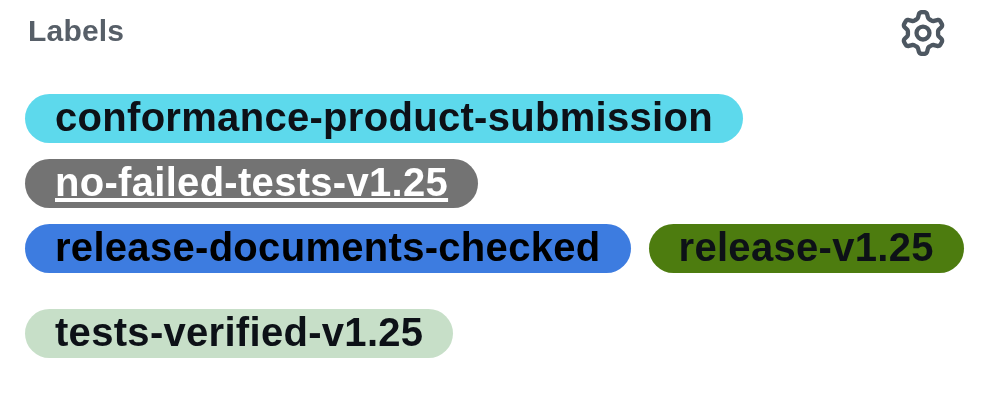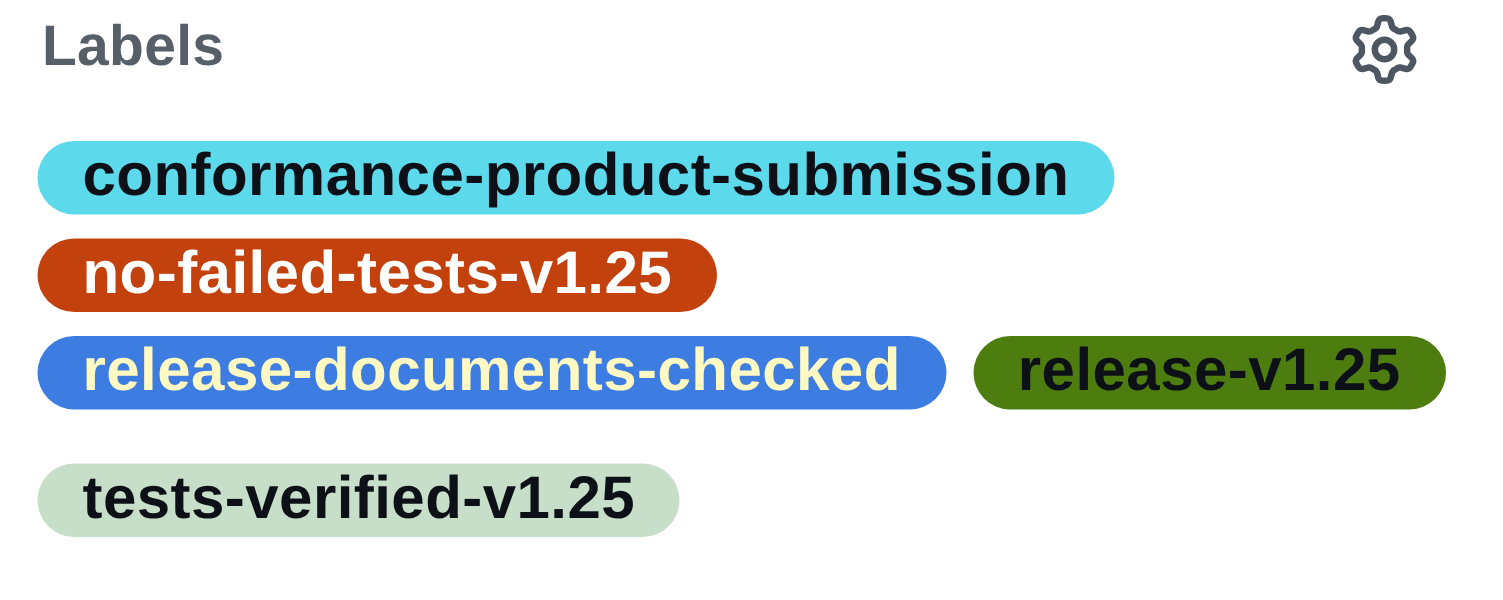--- a/index.html
+++ b/index.html
@@ -15,21 +15,21 @@
     padding: 14px 0 0 25px;
   }
   .panel-header {
     display: flex;
     align-items: flex-start;
     justify-content: space-between;
     padding-left: 3px;
     padding-right: 56px;
   }
   .panel-title {
-    font-size: 38px;
+    font-size: 30px;
     line-height: 34px;
     font-weight: 700;
     color: #575f68;
     letter-spacing: 0.2px;
   }
   .gear-btn {
     background: none;
     border: none;
     cursor: pointer;
     width: 46px; height: 46px;
@@ -77,24 +77,24 @@
         </svg>
       </span>
     </button>
   </div>
 
   <div class="labels-list" id="labels-list">
       <div class="label-row">
         <a class="label-pill" style="background-color: rgb(93, 217, 236); color: rgb(13, 17, 23);">conformance-product-submission</a>
       </div>
       <div class="label-row">
-        <a class="label-pill" style="background-color: #c2410c; color: rgb(255, 255, 255);">no-failed-tests-v1.25</a>
+        <a class="label-pill" style="background-color: #737373; color: rgb(255, 255, 255); text-decoration: underline;">no-failed-tests-v1.25</a>
       </div>
       <div class="label-row">
-        <a class="label-pill" style="background-color: rgb(61, 124, 224); color: #fef9c3;">release-documents-checked</a>
+        <a class="label-pill" style="background-color: rgb(61, 124, 224); color: #000000;">release-documents-checked</a>
         <a class="label-pill" style="background-color: #4d7c0f; color: rgb(13, 17, 23);">release-v1.25</a>
       </div>
       <div class="label-row">
         <a class="label-pill" style="background-color: rgb(199, 223, 200); color: rgb(13, 17, 23); margin-top: 20px;">tests-verified-v1.25</a>
       </div>
     </div>
 
 </div>
 
 </body></html>

